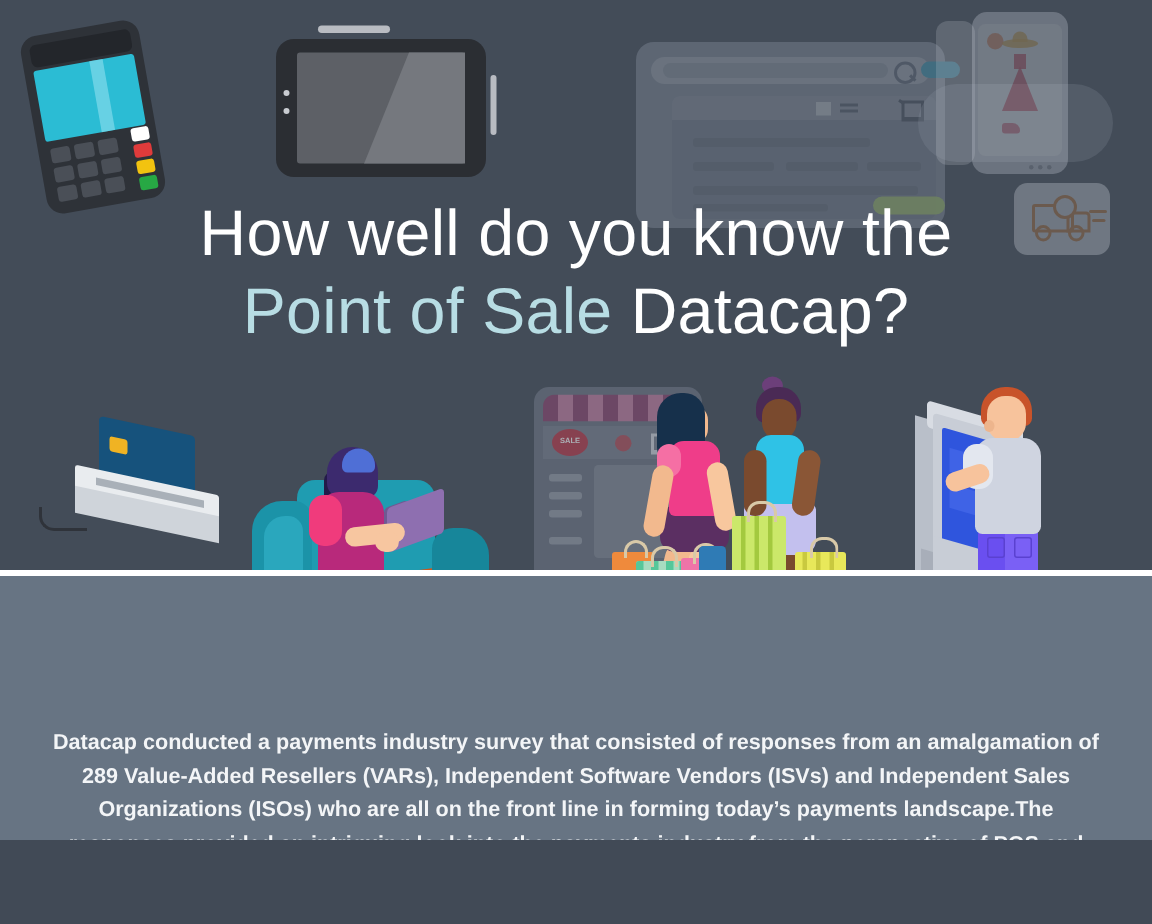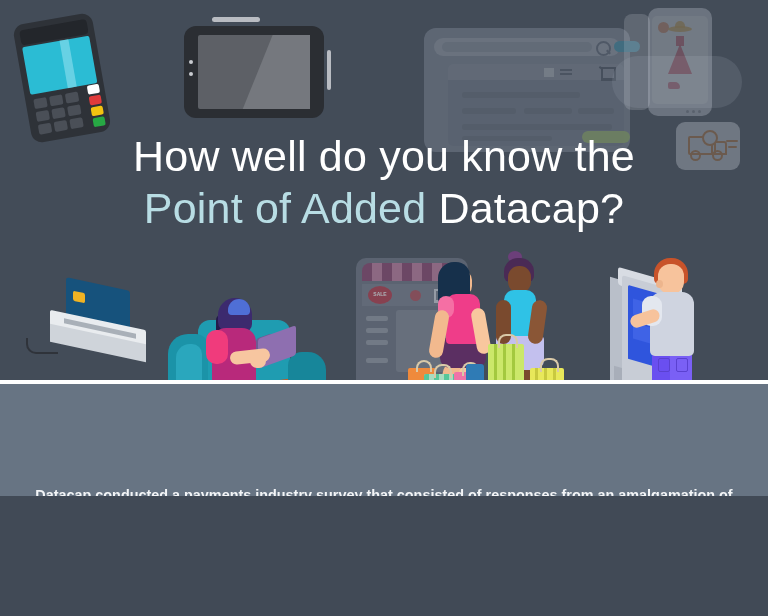--- a/index.html
+++ b/index.html
@@ -1,21 +1,21 @@
 <!DOCTYPE html>
 <html><head>
 <meta charset="utf-8">
 <style>
   html,body{margin:0;padding:0;}
   body{
     width:768px;height:616px;overflow:hidden;
     font-family:"Liberation Sans", sans-serif;
     background:#414a56;
   }
-  #stage{position:relative;width:768px;height:496px;overflow:hidden;background:#14532d;}
+  #stage{position:relative;width:768px;height:560px;overflow:hidden;background:#14532d;}
 
   
   .band-top{position:absolute;left:0;top:0;width:768px;height:380px;background:#434c58;}
   .band-divider{position:absolute;left:0;top:380px;width:768px;height:4px;background:#ffffff;}
   .band-floor{position:absolute;left:0;top:384px;width:768px;height:232px;background:#677483;}
 
   
   .browser{position:absolute;left:424px;top:28px;width:206px;height:124px;
            background:#9aa3b3;opacity:.30;border-radius:12px;}
   .browser-bar{position:absolute;left:10px;top:10px;width:186px;height:18px;
@@ -298,21 +298,21 @@
     <div class="truck-cab"></div>
     <div class="truck-clock"></div>
     <div class="truck-w" style="left:14px;"></div>
     <div class="truck-w" style="left:36px;"></div>
     <div class="speed" style="left:50px;top:18px;width:12px;"></div>
     <div class="speed" style="left:52px;top:24px;width:9px;"></div>
   </div>
 
   <div class="headline">
     <div>How well do you know the</div>
-    <div><span class="hl-accent">Point of Added</span><span> Datacap?</span></div>
+    <div><span class="hl-accent">Point of Sale</span><span> Datacap?</span></div>
   </div>
 
   <div class="reader">
     <div class="rd-wire"></div>
     <div class="rd-card"></div>
     <div class="rd-chip"></div>
     <div class="rd-base"></div>
     <div class="rd-slot"></div>
     <div class="rd-base2"></div>
   </div>

